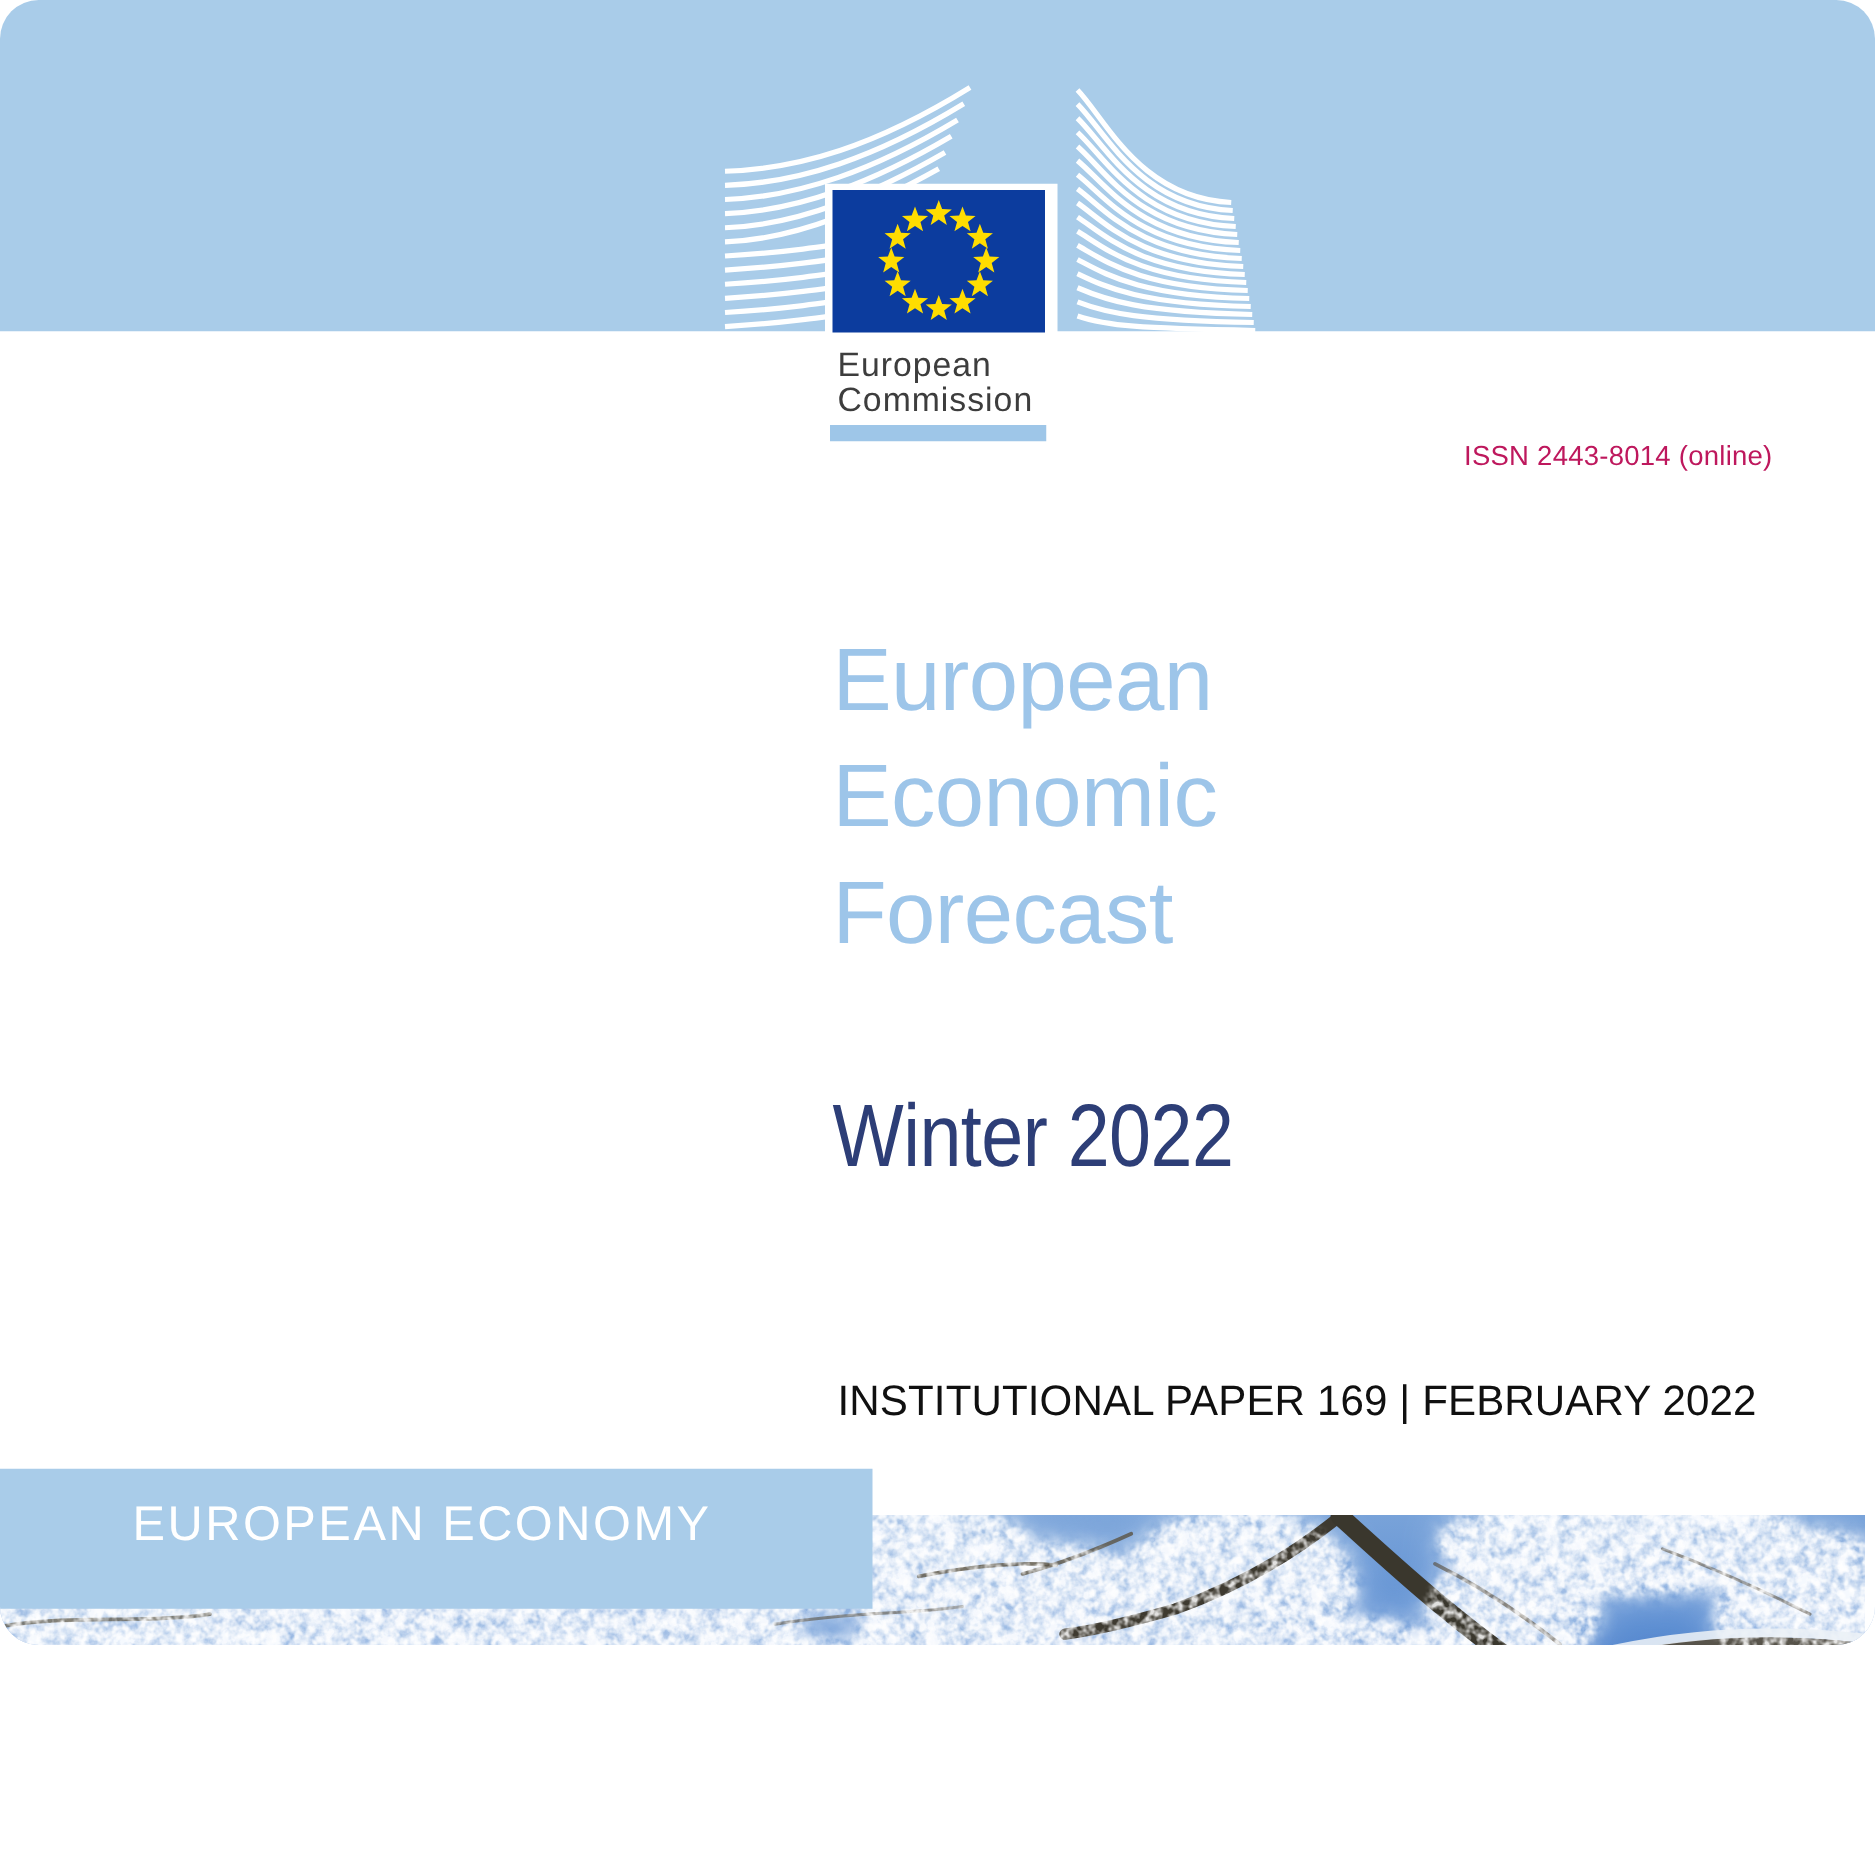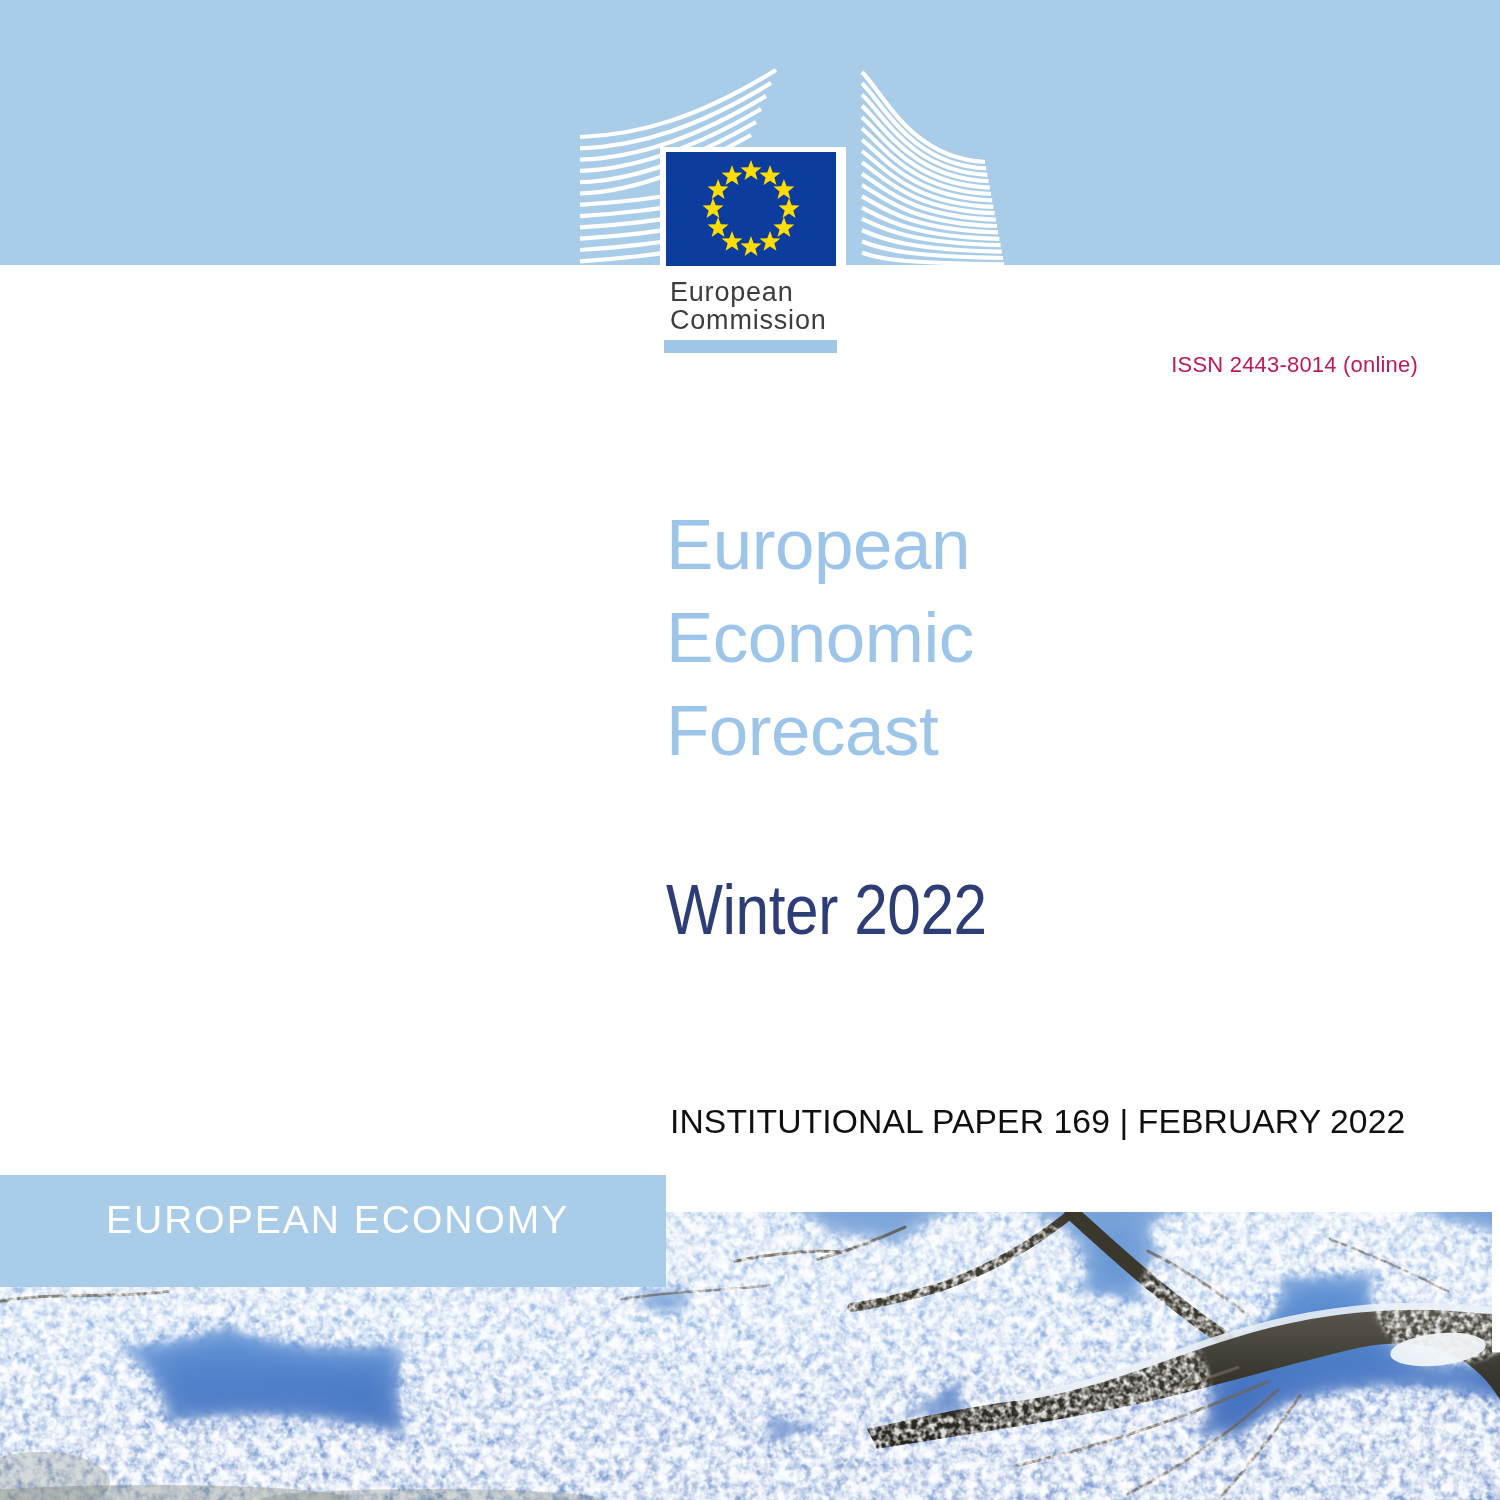--- a/index.html
+++ b/index.html
@@ -1,17 +1,17 @@
 <!DOCTYPE html>
 <html><head>
 <meta charset="utf-8">
 <style>
   html,body{margin:0;padding:0;background:#ffffff;}
-  .page{position:relative;width:1500px;height:1500px;overflow:hidden;background:#ffffff;
-        font-family:"Liberation Sans","DejaVu Sans",sans-serif;}
+  .page{position:relative;width:1500px;height:1316px;overflow:hidden;background:#ffffff;
+        font-family:"Liberation Sans","DejaVu Sans",sans-serif;border-radius:31px;}
   
   .band{position:absolute;left:0;top:0;width:1500px;height:265px;background:#a9cce9;}
   
   .ec-logo{position:absolute;left:560px;top:60px;width:450px;height:212px;}
   .ec-lines path{fill:none;stroke:#ffffff;stroke-width:4.2px;stroke-linecap:butt;}
   
   .ec-wordmark{position:absolute;left:670px;top:279px;font-size:27px;line-height:27.5px;
                color:#3d3d3d;letter-spacing:0.8px;white-space:pre-line;font-weight:normal;}
   .logo-bar{position:absolute;left:664px;top:340px;width:173px;height:13px;background:#9ec6e8;}
   
@@ -19,21 +19,21 @@
   
   .cover-title{position:absolute;left:666px;top:498px;font-size:71px;line-height:93px;
                color:#9dc5e9;letter-spacing:-0.5px;white-space:pre-line;}
   .edition{position:absolute;left:666px;top:869px;font-size:71px;color:#2d3e77;
            letter-spacing:-0.5px;transform:scaleX(0.85);transform-origin:left top;white-space:nowrap;}
   .paper-info{position:absolute;left:670px;top:1101px;font-size:34px;line-height:40px;
               color:#101010;letter-spacing:0.1px;white-space:nowrap;transform:scaleX(0.99);transform-origin:left top;}
   
   .photo{position:absolute;left:0;top:1212px;width:1500px;height:288px;}
   
-  .series-banner{position:absolute;left:0;top:1175px;width:666px;height:112px;background:#a9cce9;}
+  .series-banner{position:absolute;left:0;top:1175px;width:666px;height:112px;background:#a9cce9;padding-left:32px;}
   .series-banner span{position:absolute;left:106px;top:25px;font-size:39px;line-height:39px;
                       color:#ffffff;letter-spacing:2px;white-space:nowrap;}
 </style>
 </head>
 <body>
 
 <div class="page">
 
   <div class="band"></div>
 

